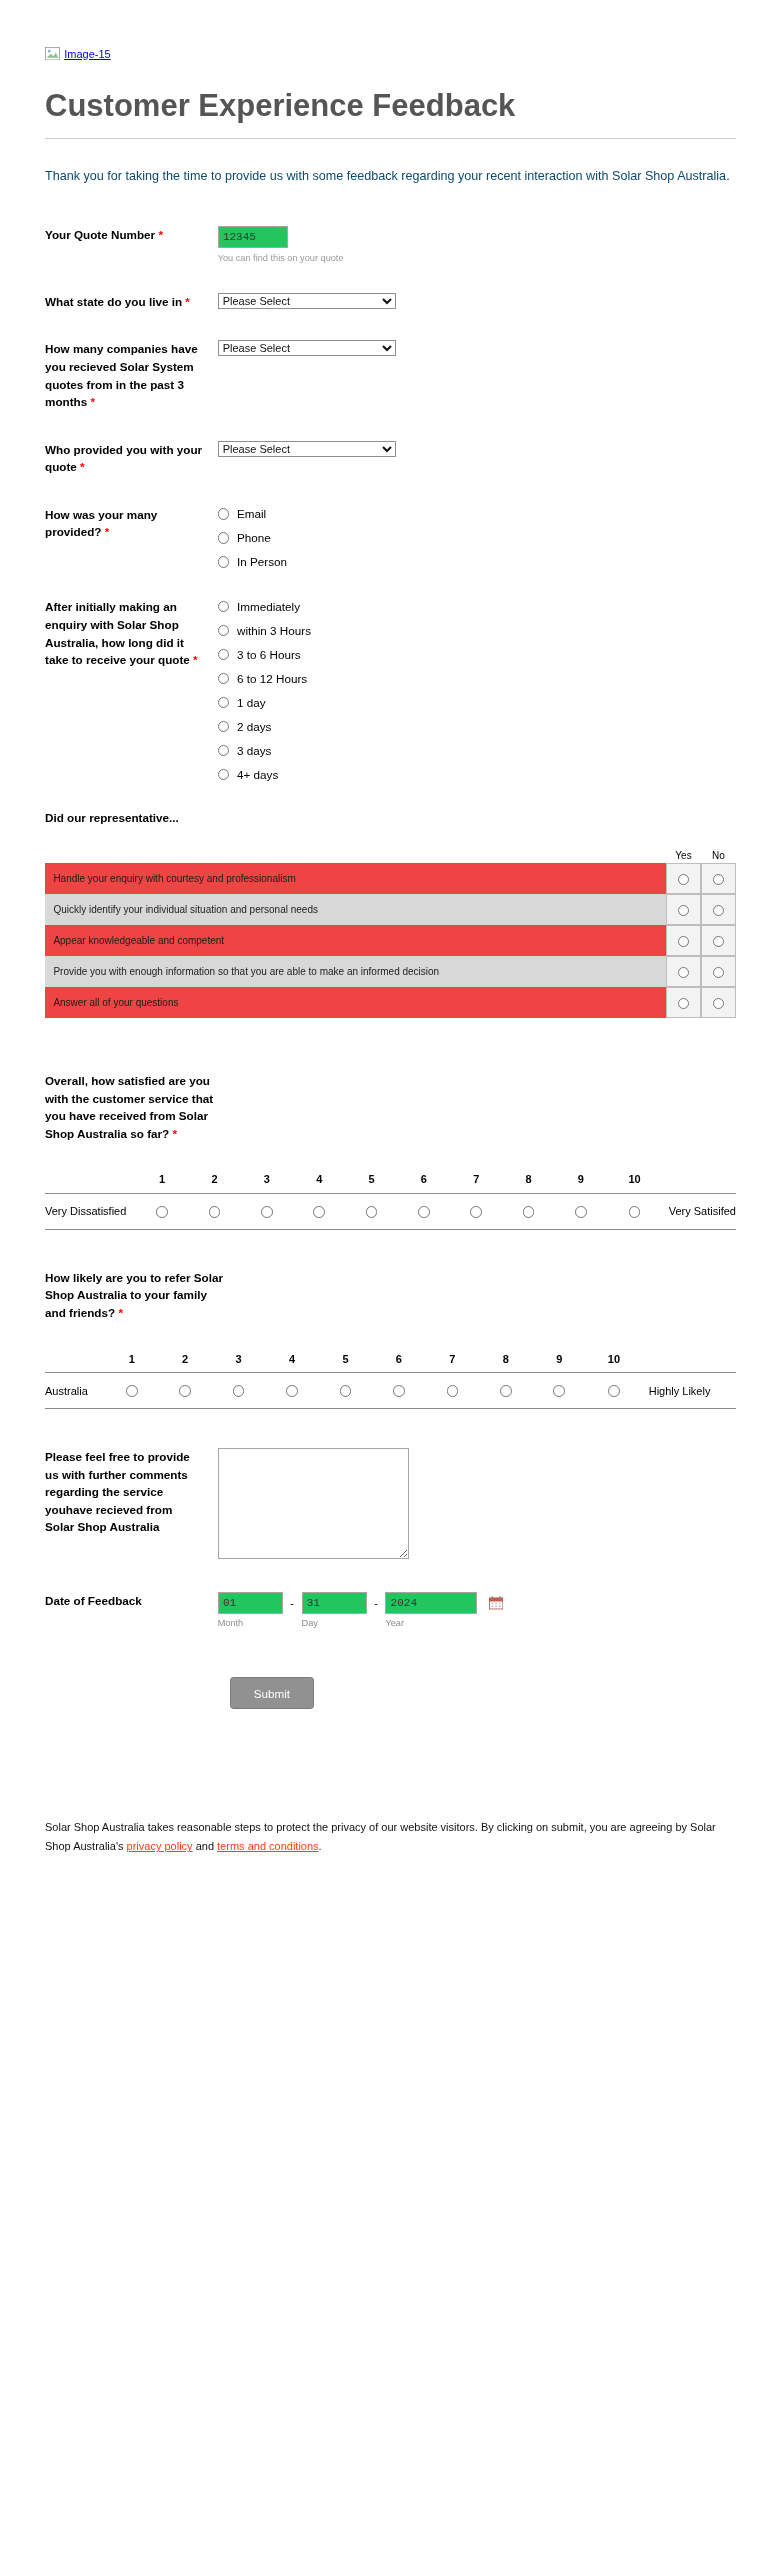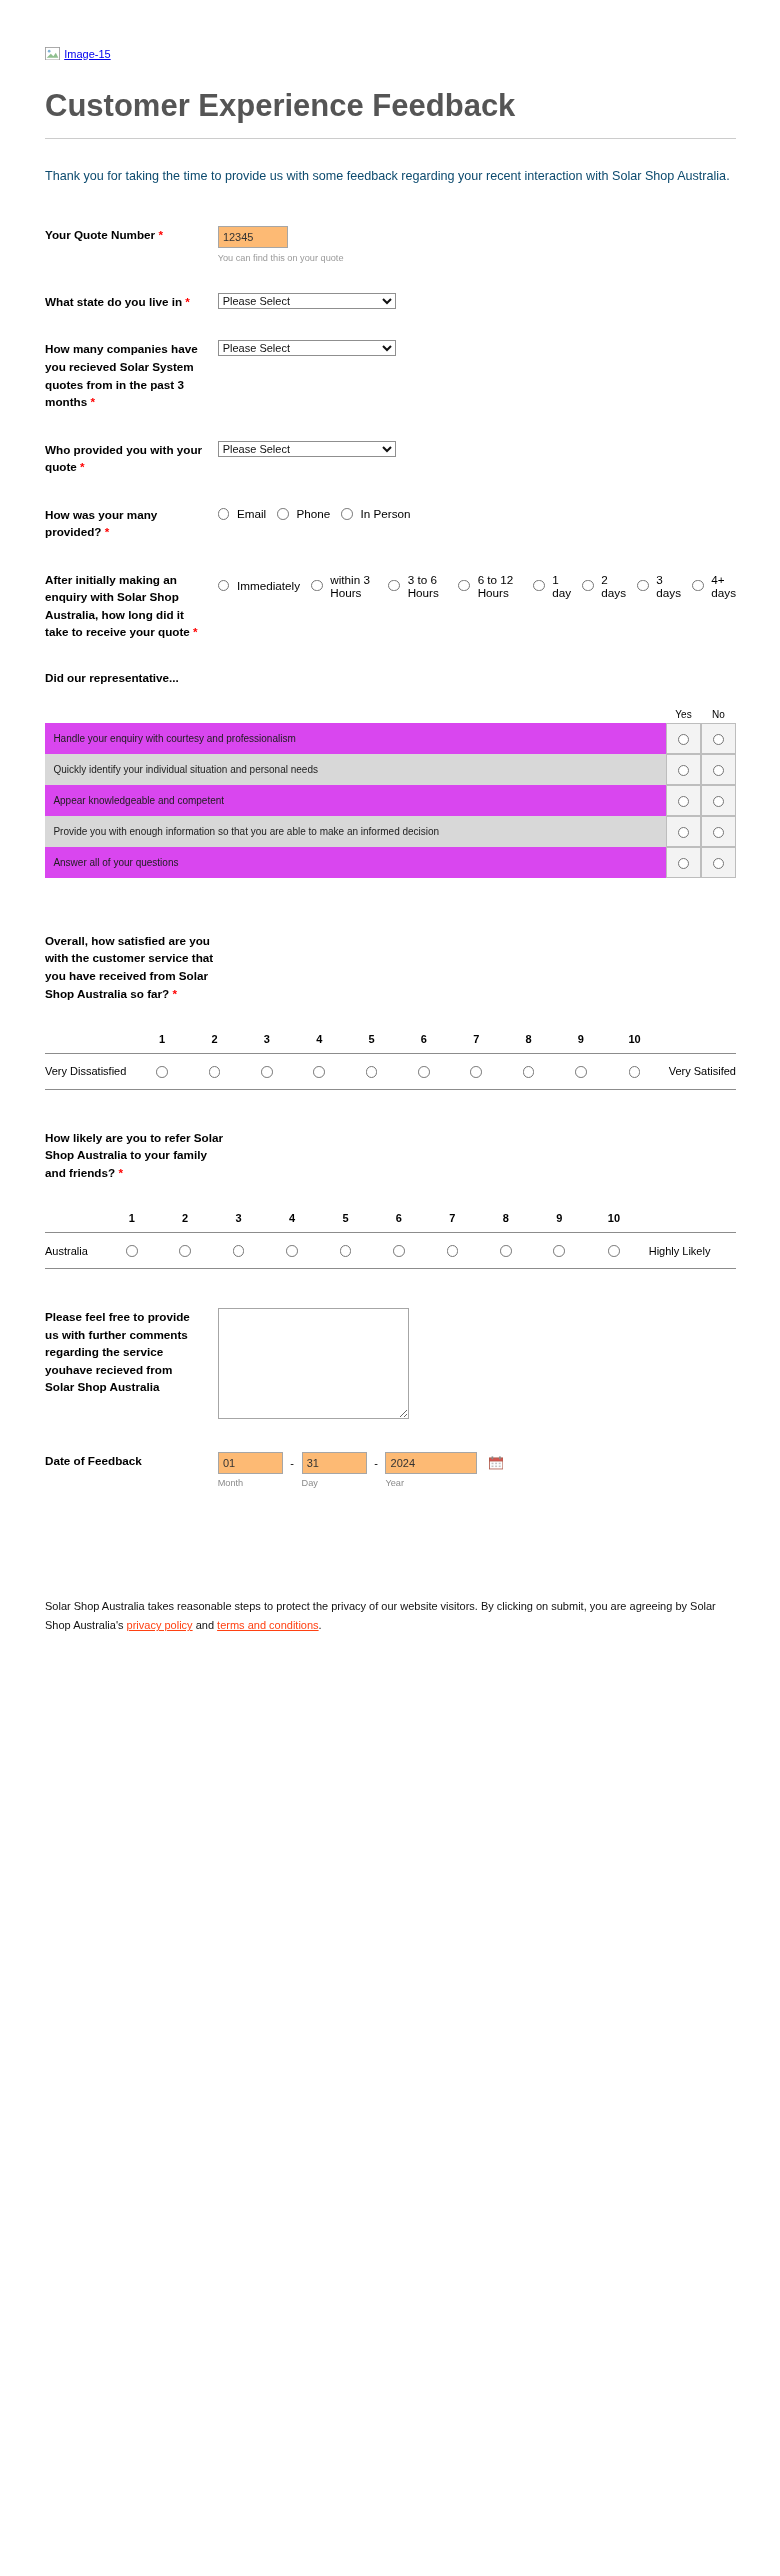--- a/index.html
+++ b/index.html
@@ -15,41 +15,41 @@
   h1.title{font-size:31px;font-weight:700;color:#555;margin:25px 0 13.4px}
   hr.divider{border:none;border-top:0.8px solid #ccc;margin:0 0 27px}
   .intro{font-size:12.6px;line-height:1.6;color:#0c4a6e;margin:0 0 40px;max-width:688px}
 
   .row{display:flex;margin-bottom:30px}
   .lab{flex:0 0 171px;width:171px;font-size:11.7px;font-weight:700;line-height:1.5;padding-right:11.7px}
   .ctl{flex:1;padding-left:1.7px}
   .req{color:#f00;font-weight:700}
 
   .txt{height:22px;border:0.8px solid #a6a6a6;font-size:11px;padding:1.7px 4.2px;
-       font-family:Liberation Sans, sans-serif;color:#333;background:#fdba74}
+       font-family:Liberation Mono, monospace;color:#333;background:#22c55e}
   .quote-in{width:70px}
   .hint{font-size:9.2px;color:#9a9a9a;margin-top:5px}
 
   .sel{width:178px;height:16px;font-size:11px;font-family:inherit;color:#111;
        border:0.8px solid #8f8f8f;background:#fff}
 
-  .opts{display:flex;flex-direction:row;gap:11px;padding-top:1.7px}
+  .opts{display:flex;flex-direction:column;gap:11px;padding-top:1.7px}
   label.opt{display:flex;align-items:center;gap:7.6px;font-size:11.7px;cursor:pointer}
   .radio{width:11.7px;height:11.7px;min-width:11.7px;border:0.8px solid #767676;border-radius:50%;
          background:#fff;position:relative;display:inline-block;vertical-align:middle}
   .radio.checked{border-color:#2456d9}
   .radio.checked::after{content:"";position:absolute;left:1.7px;top:1.7px;right:1.7px;bottom:1.7px;
          border-radius:50%;background:#2456d9}
 
   .section-title{font-size:11.7px;font-weight:700;margin:11.7px 0 22px}
 
   table.matrix{width:100%;border-collapse:separate;border-spacing:0.8px;margin-bottom:54px}
   .matrix th.qh{background:transparent}
   .matrix th.ch{width:35px;font-size:10px;font-weight:400;text-align:center;padding:3.4px 0 2.5px}
-  .matrix td.q{background:#d946ef;font-size:10px;color:#1d1d1d;padding:5px 8.4px;height:31px}
+  .matrix td.q{background:#ef4444;font-size:10px;color:#1d1d1d;padding:5px 8.4px;height:31px}
   .matrix tbody tr:nth-child(even) td.q{background:#d8d8d8}
   .matrix td.c{background:#f3f3f3;border:0.8px solid #bdbdbd;width:35px;text-align:center}
 
   .row-stack{margin-bottom:39px}
   .lab-wide{width:178px;font-size:11.7px;font-weight:700;line-height:1.5;margin-bottom:23.5px}
   table.scale{width:100%;border-collapse:collapse}
   .scale thead th{font-size:11px;font-weight:700;text-align:center;padding:7.6px 0}
   .scale tbody td{text-align:center;padding:11px 0;border-top:0.8px solid #8c8c8c;
                   border-bottom:0.8px solid #8c8c8c;font-size:11px}
   .scale td.llab{text-align:left;padding-right:3.4px}
@@ -383,20 +383,23 @@
             <rect x="3" y="11.4" width="2.3" height="1.8"></rect>
               <rect x="7.3" y="11.4" width="2.3" height="1.8"></rect>
               <rect x="11.6" y="11.4" width="2.3" height="1.8"></rect>
           </g>
         </svg>
       </span>
     </div>
   </div>
 
   
+  <div class="submit-row">
+    <button class="submit">Submit</button>
+  </div>
 
   
   <p class="footer">
     <span>Solar Shop Australia takes reasonable steps to protect the privacy of our website visitors. By clicking on submit, you are agreeing by Solar Shop Australia's </span><a class="flink">privacy policy</a><span> and </span><a class="flink">terms and conditions</a><span>.</span>
   </p>
 
 </div>
 
 
 </body></html>

